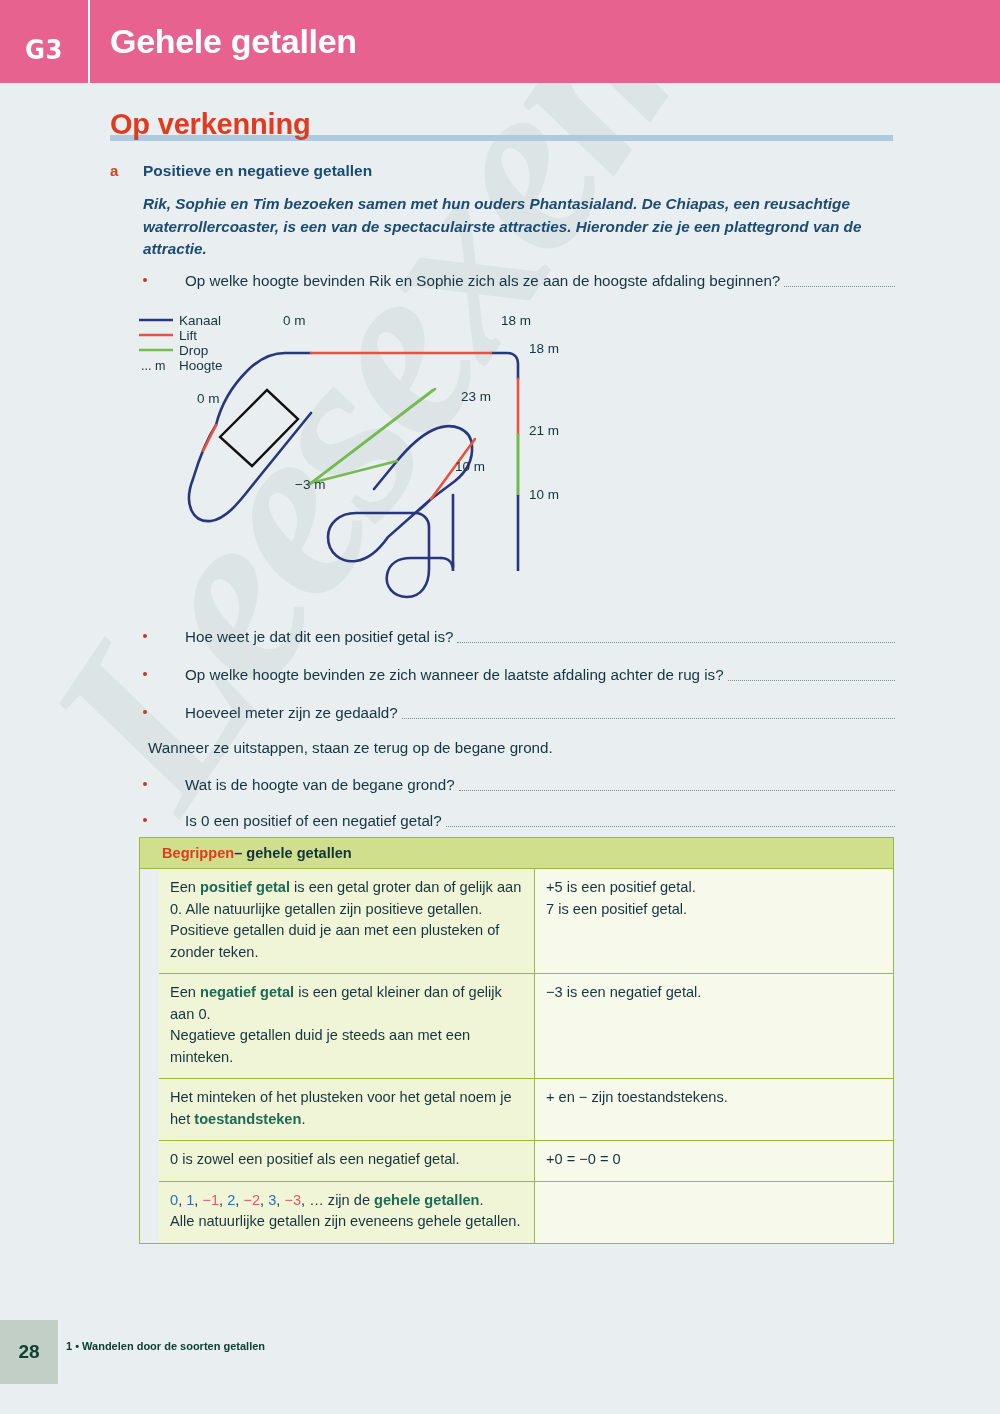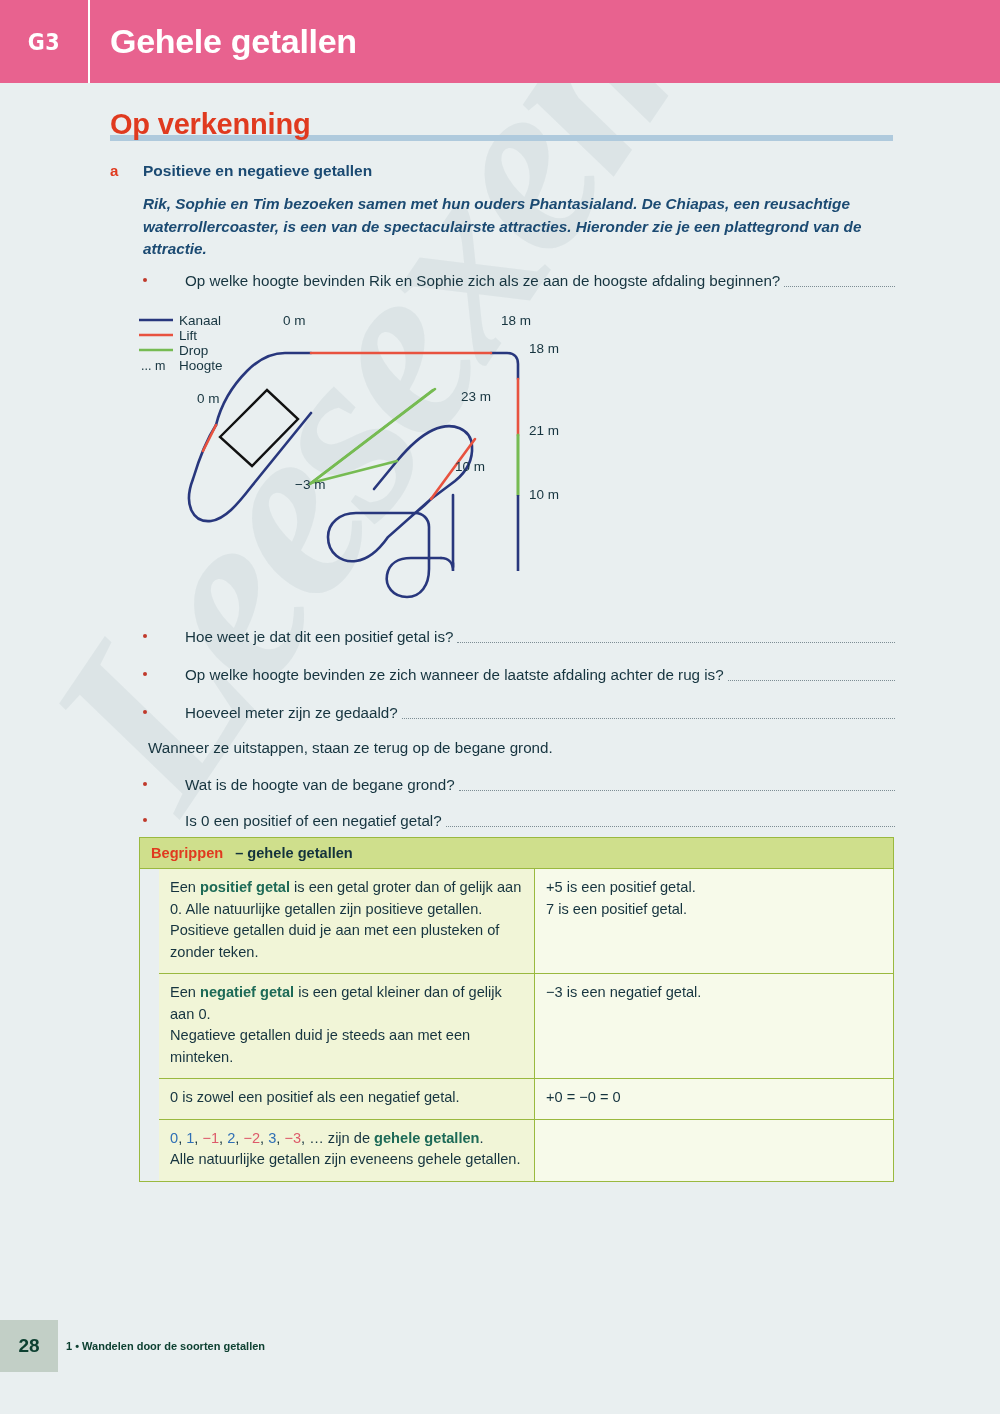--- a/index.html
+++ b/index.html
@@ -29,23 +29,23 @@
     color:rgba(155,175,180,0.16);
     white-space:nowrap;
   }
 
   
   #chapter-header {
     position:absolute; left:0; top:0; width:1000px; height:83px;
     background:#e8628f; z-index:2;
   }
   #chapter-code {
-    position:absolute; left:0; top:0; width:88px; height:83px;
+    position:absolute; left:0; top:8px; width:88px; height:83px;
     display:flex; align-items:center; justify-content:center;
-    color:#ffffff; font-size:23px; font-weight:700;
+    color:#ffffff; font-size:27px; font-weight:700;
     font-family:"DejaVu Sans Condensed","Liberation Sans",sans-serif;
     letter-spacing:.5px;
   }
   #chapter-divider {
     position:absolute; left:88px; top:0; width:2px; height:83px;
     background:#ffffff;
   }
   #chapter-title {
     position:absolute; left:110px; top:0; height:83px;
     display:flex; align-items:center;
@@ -116,43 +116,43 @@
 
   
   #begrippen-table {
     position:absolute; left:139px; top:754px;
     width:755px;
     border:1.5px solid #9ab93f;
     z-index:2;
   }
   #begrippen-head {
     background:#cfdf8c; height:31px;
-    display:flex; align-items:center; padding-left:11px;
+    display:flex; align-items:center; padding-left:22px;
     border-bottom:1.5px solid #9ab93f;
   }
   #begrippen-head .kw { color:#e03a1f; font-size:14.6px; font-weight:700; }
-  #begrippen-head .rest { color:#13323c; font-size:14.6px; font-weight:700; margin-left:12px;}
+  #begrippen-head .rest { color:#13323c; font-size:14.6px; font-weight:700; margin-left:0;}
   .brow { display:flex; border-bottom:1.5px solid #9ab93f;margin-left:19px; }
   .brow:last-child { border-bottom:none; }
   .bcell-l {
     width:376px; background:#f1f5d7; padding:8px 10px 10px 11px;
     font-size:14.6px; line-height:21.5px; color:#16343f;
     border-right:1.5px solid #9ab93f;
   }
   .bcell-r {
     flex:1; background:#f7faea; padding:8px 10px 10px 11px;
     font-size:14.6px; line-height:21.5px; color:#16343f;
   }
   .bcell-l b, .bcell-r b { color:#1d6a57; font-weight:700; }
   .num-pos { color:#2f6fb5; }
   .num-neg { color:#dd5a6a; }
 
   
   #page-number-box {
-    position:absolute; left:0; top:1320px; width:58px; height:52px;
+    position:absolute; left:0; top:1320px; width:58px; height:64px;
     background:#c2cfc6; z-index:2;
     display:flex; align-items:center; justify-content:center;
     color:#0d4031; font-size:19px; font-weight:700;
   }
   #footer-text {
     position:absolute; left:66px; top:1340px; z-index:2;
     color:#0d4031; font-size:11px; font-weight:700;
   }
 </style>
 </head>
@@ -306,20 +306,24 @@
     <div id="begrippen-body">
         <div class="brow">
           <div class="bcell-l">Een <b>positief getal</b> is een getal groter dan of gelijk aan 0. Alle natuurlijke getallen zijn positieve getallen.<br>Positieve getallen duid je aan met een plusteken of zonder teken.</div>
           <div class="bcell-r">+5 is een positief getal.<br>7 is een positief getal.</div>
         </div>
         <div class="brow">
           <div class="bcell-l">Een <b>negatief getal</b> is een getal kleiner dan of gelijk aan 0.<br>Negatieve getallen duid je steeds aan met een minteken.</div>
           <div class="bcell-r">−3 is een negatief getal.</div>
         </div>
         <div class="brow">
+          <div class="bcell-l">Het minteken of het plusteken voor het getal noem je het <b>toestandsteken</b>.</div>
+          <div class="bcell-r">+ en − zijn toestandstekens.</div>
+        </div>
+        <div class="brow">
           <div class="bcell-l">0 is zowel een positief als een negatief getal.</div>
           <div class="bcell-r">+0 = −0 = 0</div>
         </div>
         <div class="brow">
           <div class="bcell-l"><span class="num-pos">0</span>, <span class="num-pos">1</span>, <span class="num-neg">−1</span>, <span class="num-pos">2</span>, <span class="num-neg">−2</span>, <span class="num-pos">3</span>, <span class="num-neg">−3</span>, … zijn de <b>gehele getallen</b>.<br>Alle natuurlijke getallen zijn eveneens gehele getallen.</div>
           <div class="bcell-r"></div>
         </div>
       </div>
   </div>
 

